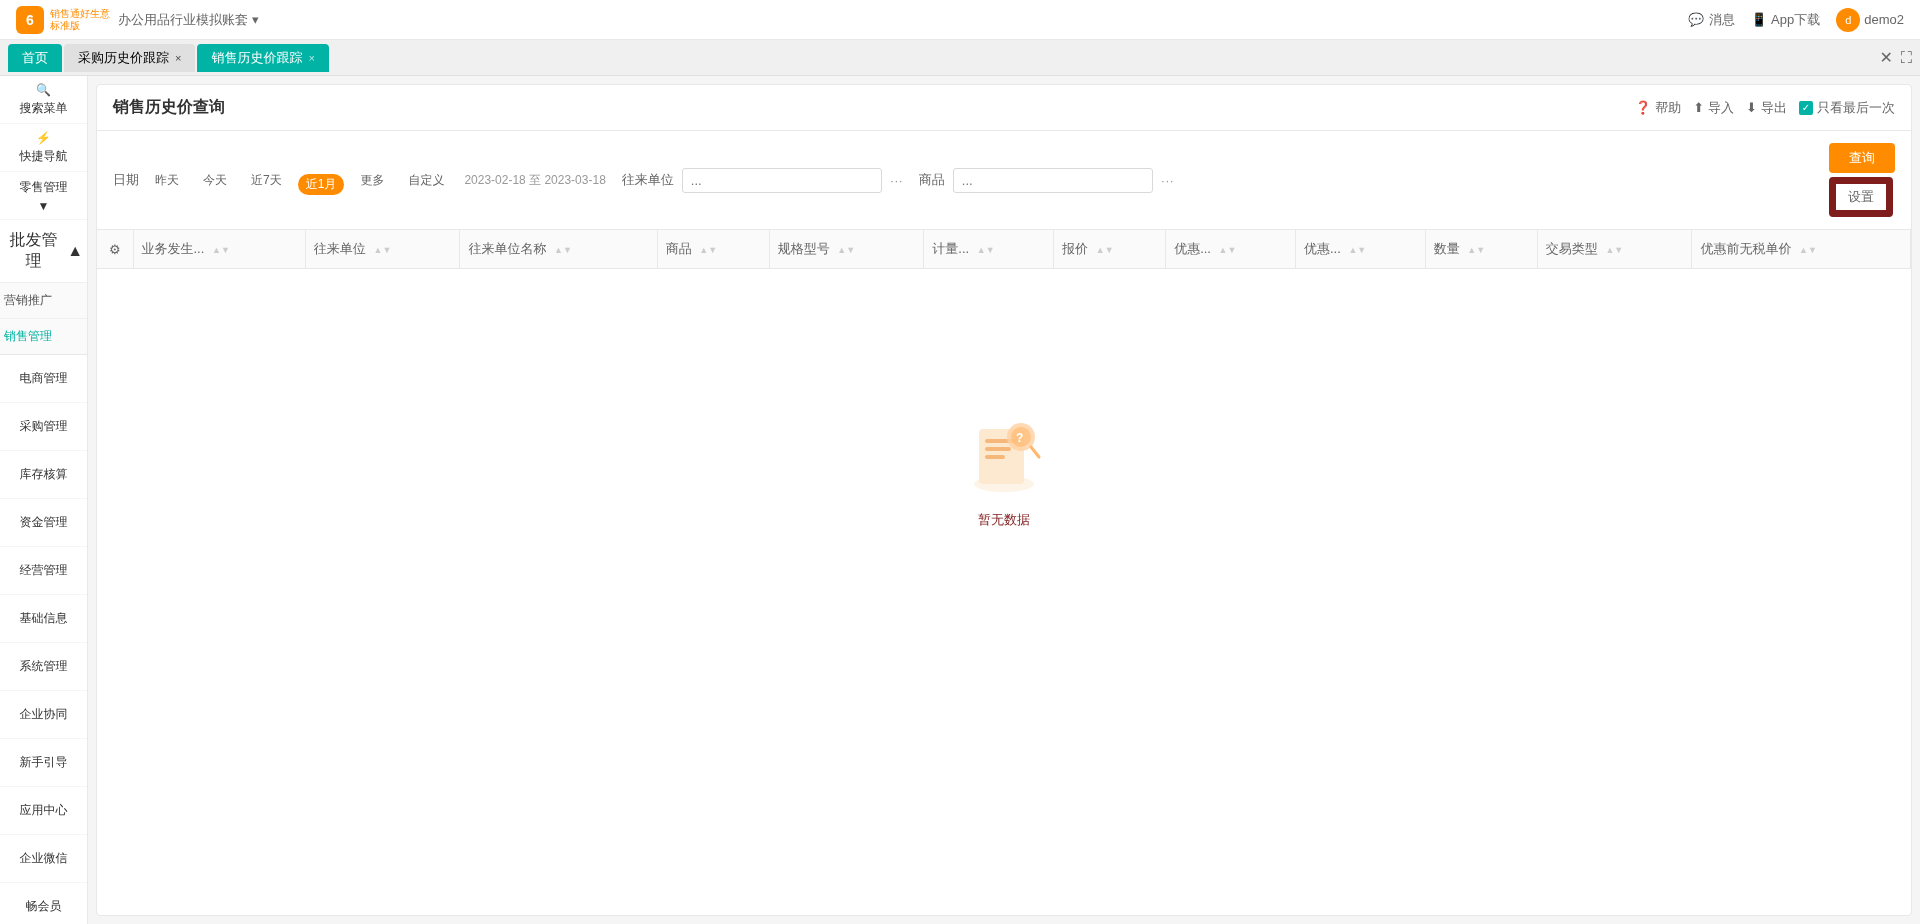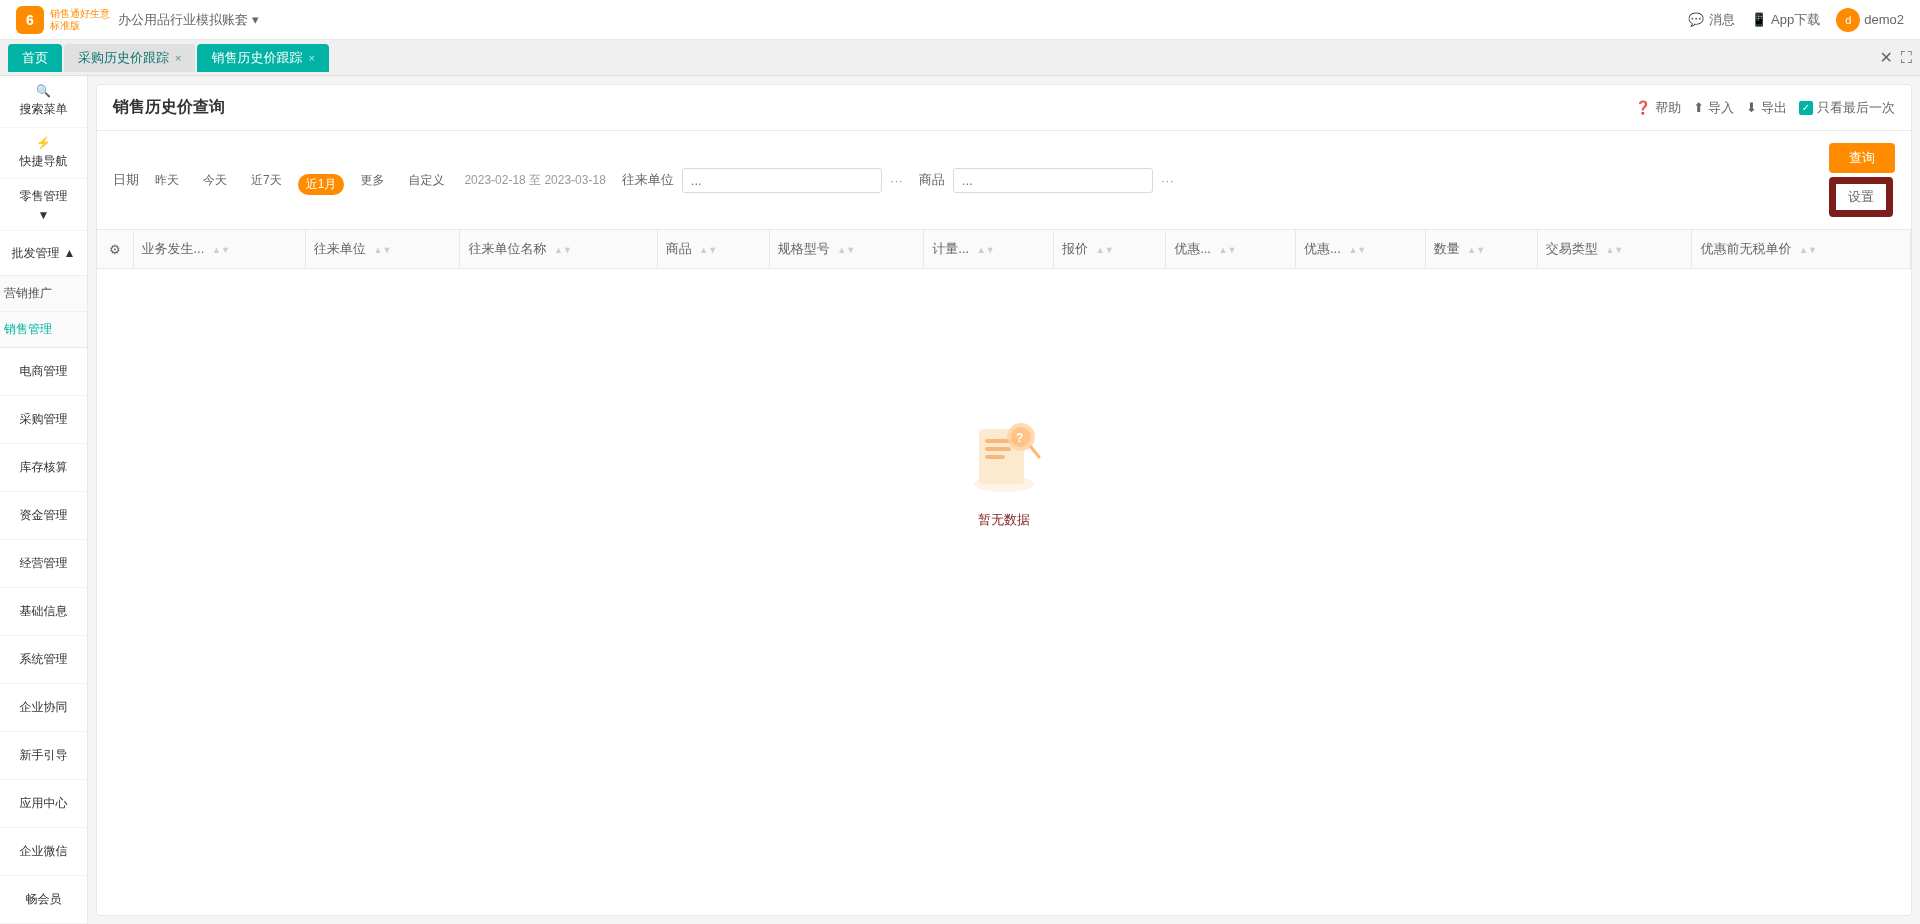--- a/index.html
+++ b/index.html
@@ -36,21 +36,21 @@
     }
     .tab {
       height: 28px;
       padding: 0 14px;
       display: flex;
       align-items: center;
       gap: 6px;
       border-radius: 4px 4px 0 0;
       cursor: pointer;
       font-size: 13px;
-      color: #0f766e;
+      color: #000000;
       background: #e0e0e0;
       position: relative;
     }
     .tab.active {
       background: #00b3a4;
       color: white;
     }
     .tab.home { background: #00b3a4; color: white; }
     .tab-close { font-size: 11px; cursor: pointer; opacity: 0.7; }
     .tabbar-right { margin-left: auto; display: flex; align-items: center; gap: 8px; }
@@ -84,21 +84,21 @@
       gap: 3px;
     }
     .sidebar-group { border-bottom: 1px solid #e8e8e8; }
     .sidebar-group-header {
       display: flex;
       align-items: center;
       justify-content: center;
       padding: 10px 4px;
       cursor: pointer;
       color: #333;
-      font-size: 12px;
+      font-size: 16px;
       text-align: center;
       gap: 4px;
       min-height: 44px;
     }
     .sidebar-sub-item {
       display: flex;
       align-items: center;
       padding: 8px 4px;
       cursor: pointer;
       color: #555;

